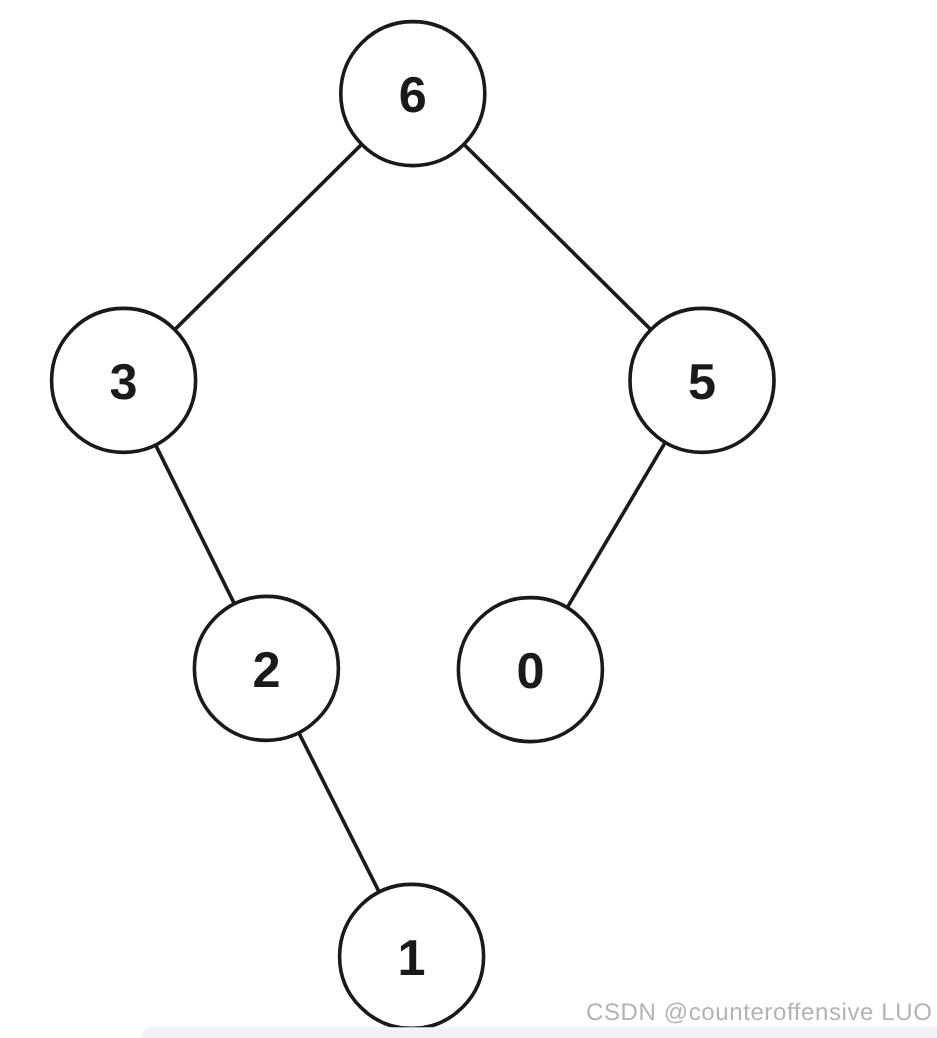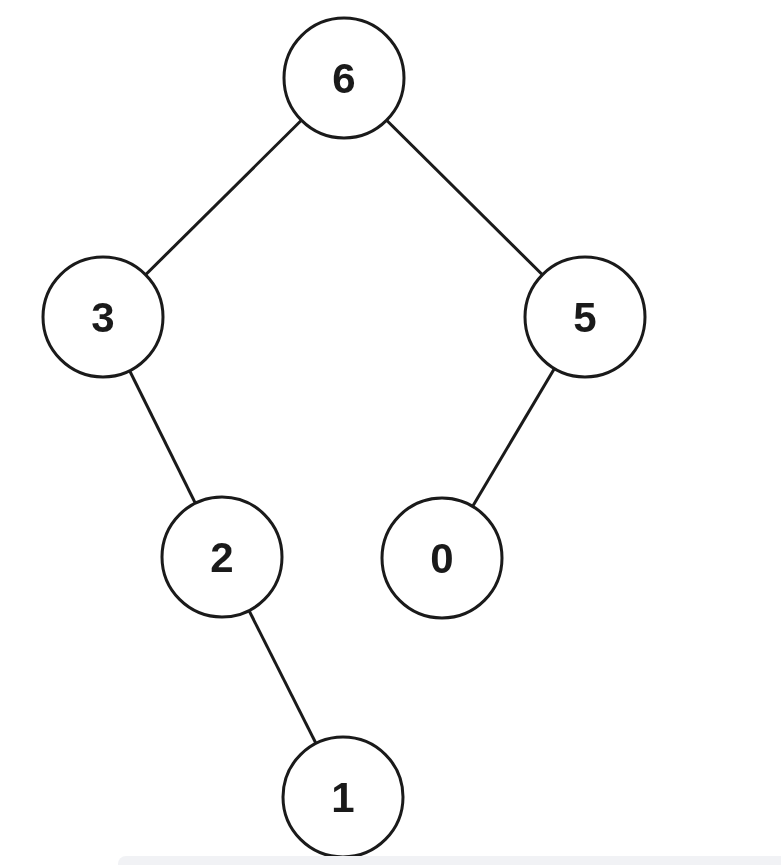--- a/index.html
+++ b/index.html
@@ -74,14 +74,15 @@
       </g>
       <g>
         <circle cx="442" cy="558" r="60" fill="#ffffff" stroke="#1a1a1a" stroke-width="3"></circle>
         <text x="442" y="558" dy="0.36em">0</text>
       </g>
       <g>
         <circle cx="343" cy="797" r="60" fill="#ffffff" stroke="#1a1a1a" stroke-width="3"></circle>
         <text x="343" y="797" dy="0.36em">1</text>
       </g>
     </svg>
+  <span class="watermark" style="color: rgb(179, 179, 182);">CSDN @counteroffensive LUO</span>
   <div class="bottom-bar" style="background: rgb(241, 242, 245);"></div>
 </div>
 
 </body></html>

